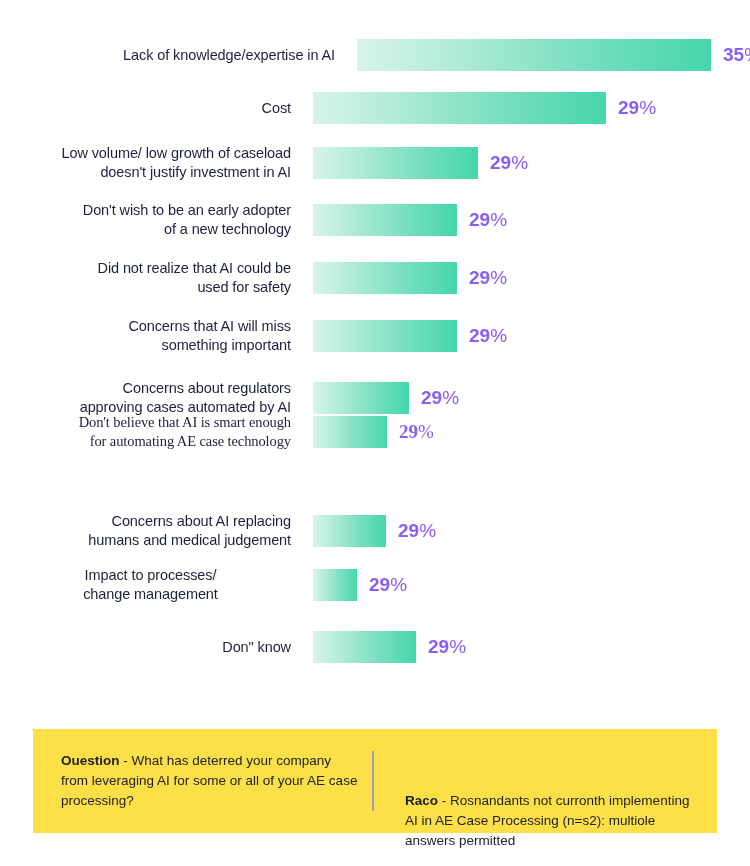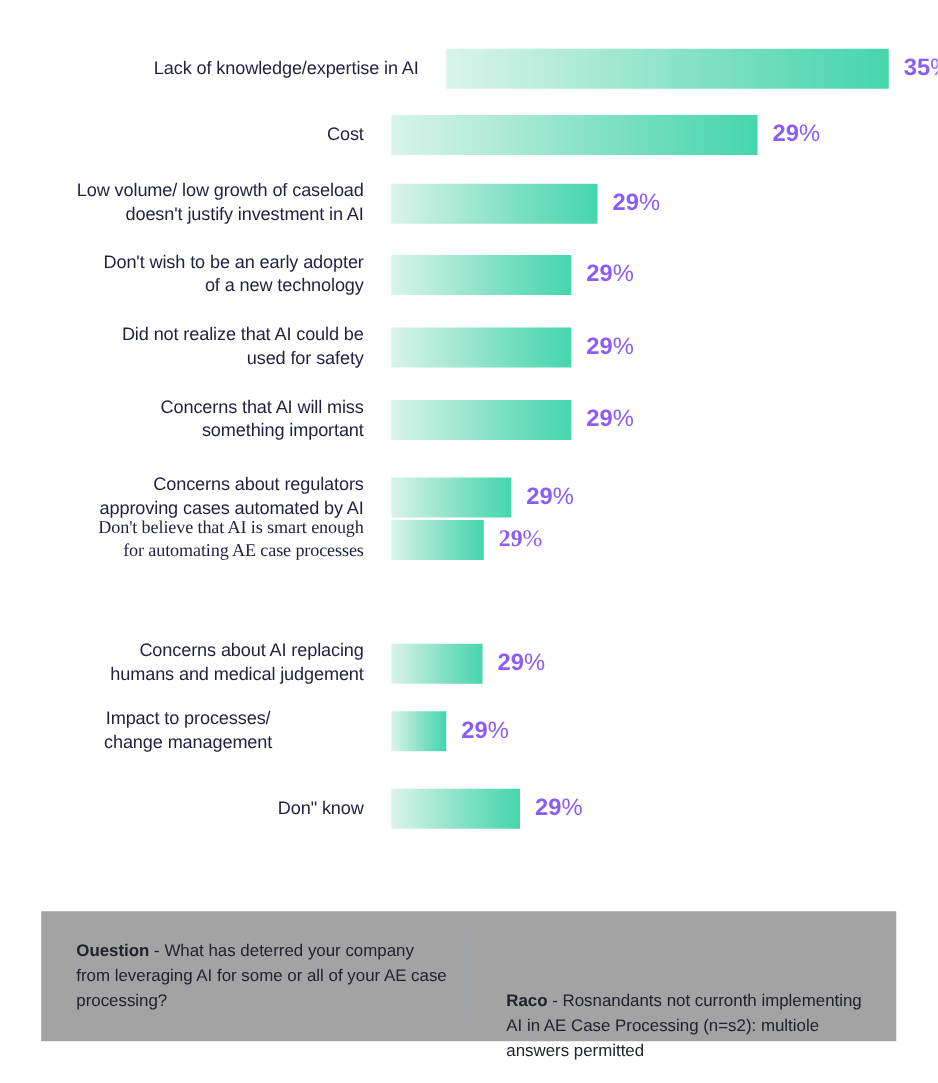--- a/index.html
+++ b/index.html
@@ -59,21 +59,21 @@
   .bar-value .pct {
     font-weight: 500;
   }
 
   .footer {
     position: absolute;
     left: 33px;
     top: 729px;
     width: 684px;
     height: 104px;
-    background: #a3a3a3;
+    background: #fde047;
     box-sizing: border-box;
   }
   .footer-inner {
     position: relative;
     width: 100%;
     height: 100%;
   }
   .footer-col {
     position: absolute;
     top: 22px;
@@ -171,21 +171,21 @@
           <div>approving cases automated by AI</div>
         </div>
         <div class="bar-wrap">
           <div class="bar" style="width: 96px;"></div>
           <div class="bar-value"><span>29</span><span class="pct">%</span></div>
         </div>
       </div>
       <div class="row" style="top: 416px; height: 32px; font-family: Liberation Serif, serif;">
         <div class="row-label" style="top: -3px;">
           <div>Don't believe that AI is smart enough</div>
-          <div>for automating AE case processes</div>
+          <div>for automating AE case technology</div>
         </div>
         <div class="bar-wrap">
           <div class="bar" style="width: 74px;"></div>
           <div class="bar-value"><span>29</span><span class="pct">%</span></div>
         </div>
       </div>
       <div class="row" style="top: 515px; height: 32px;">
         <div class="row-label" style="top: -3px;">
           <div>Concerns about AI replacing</div>
           <div>humans and medical judgement</div>

